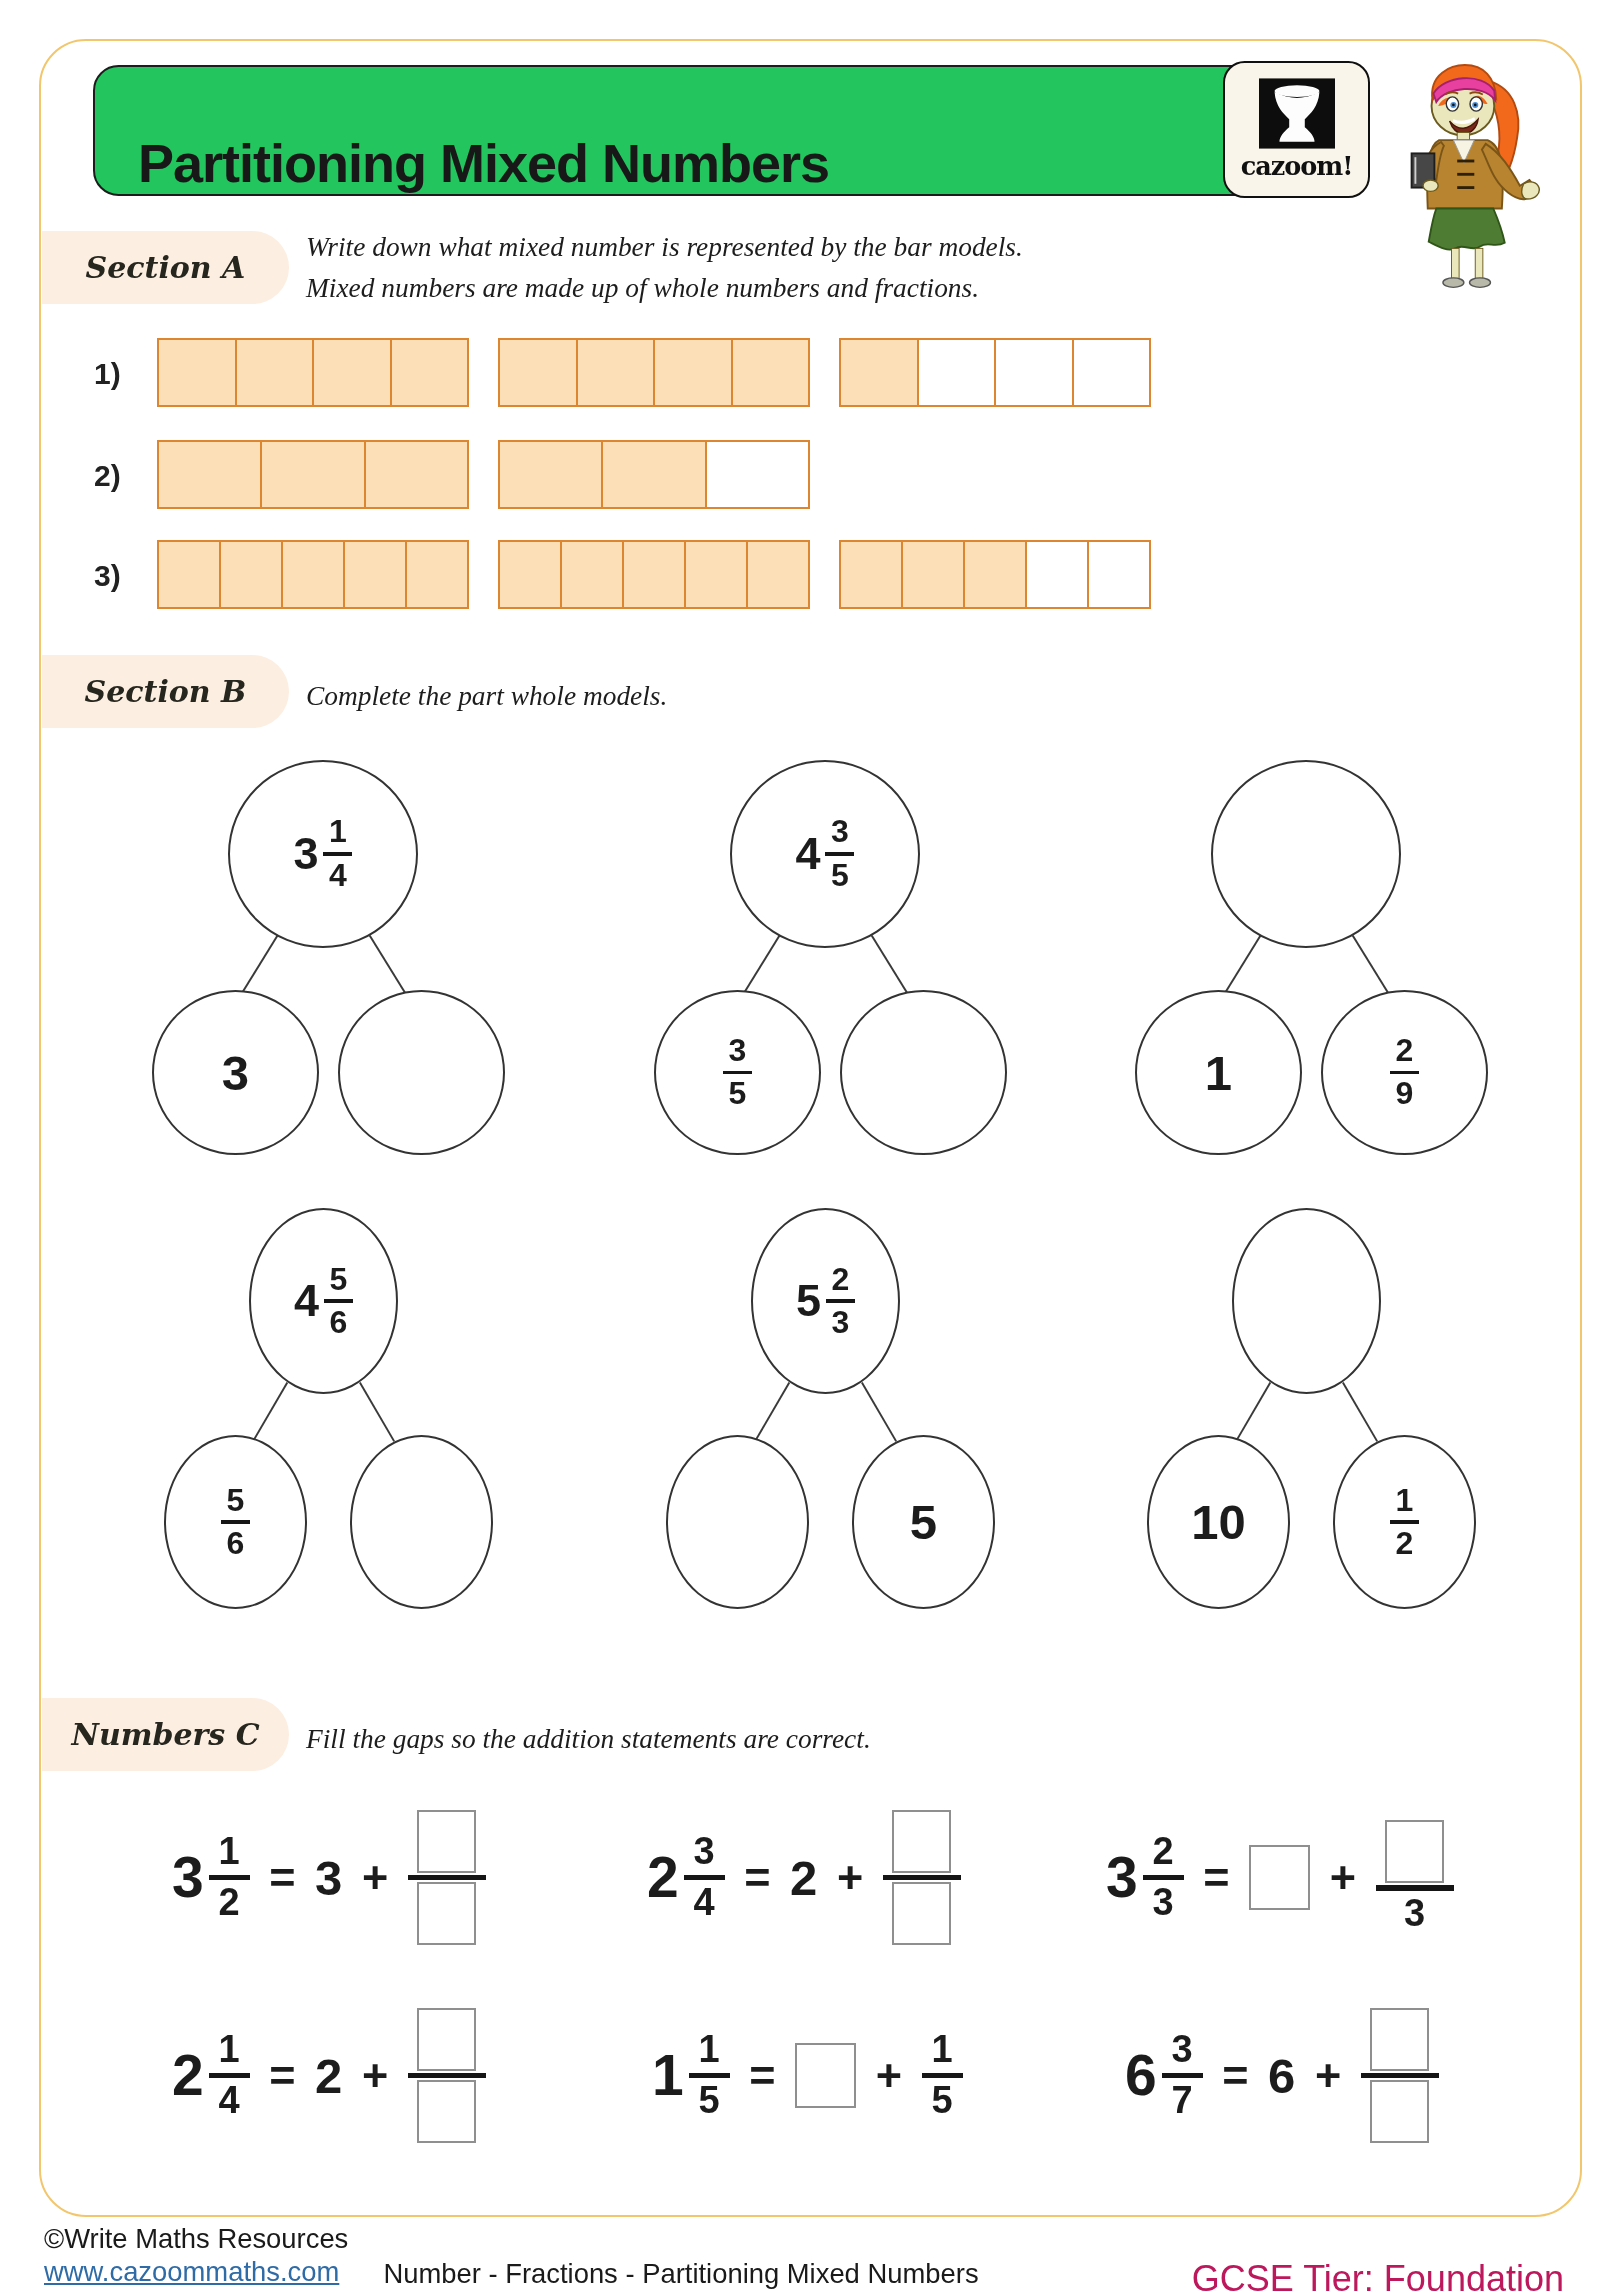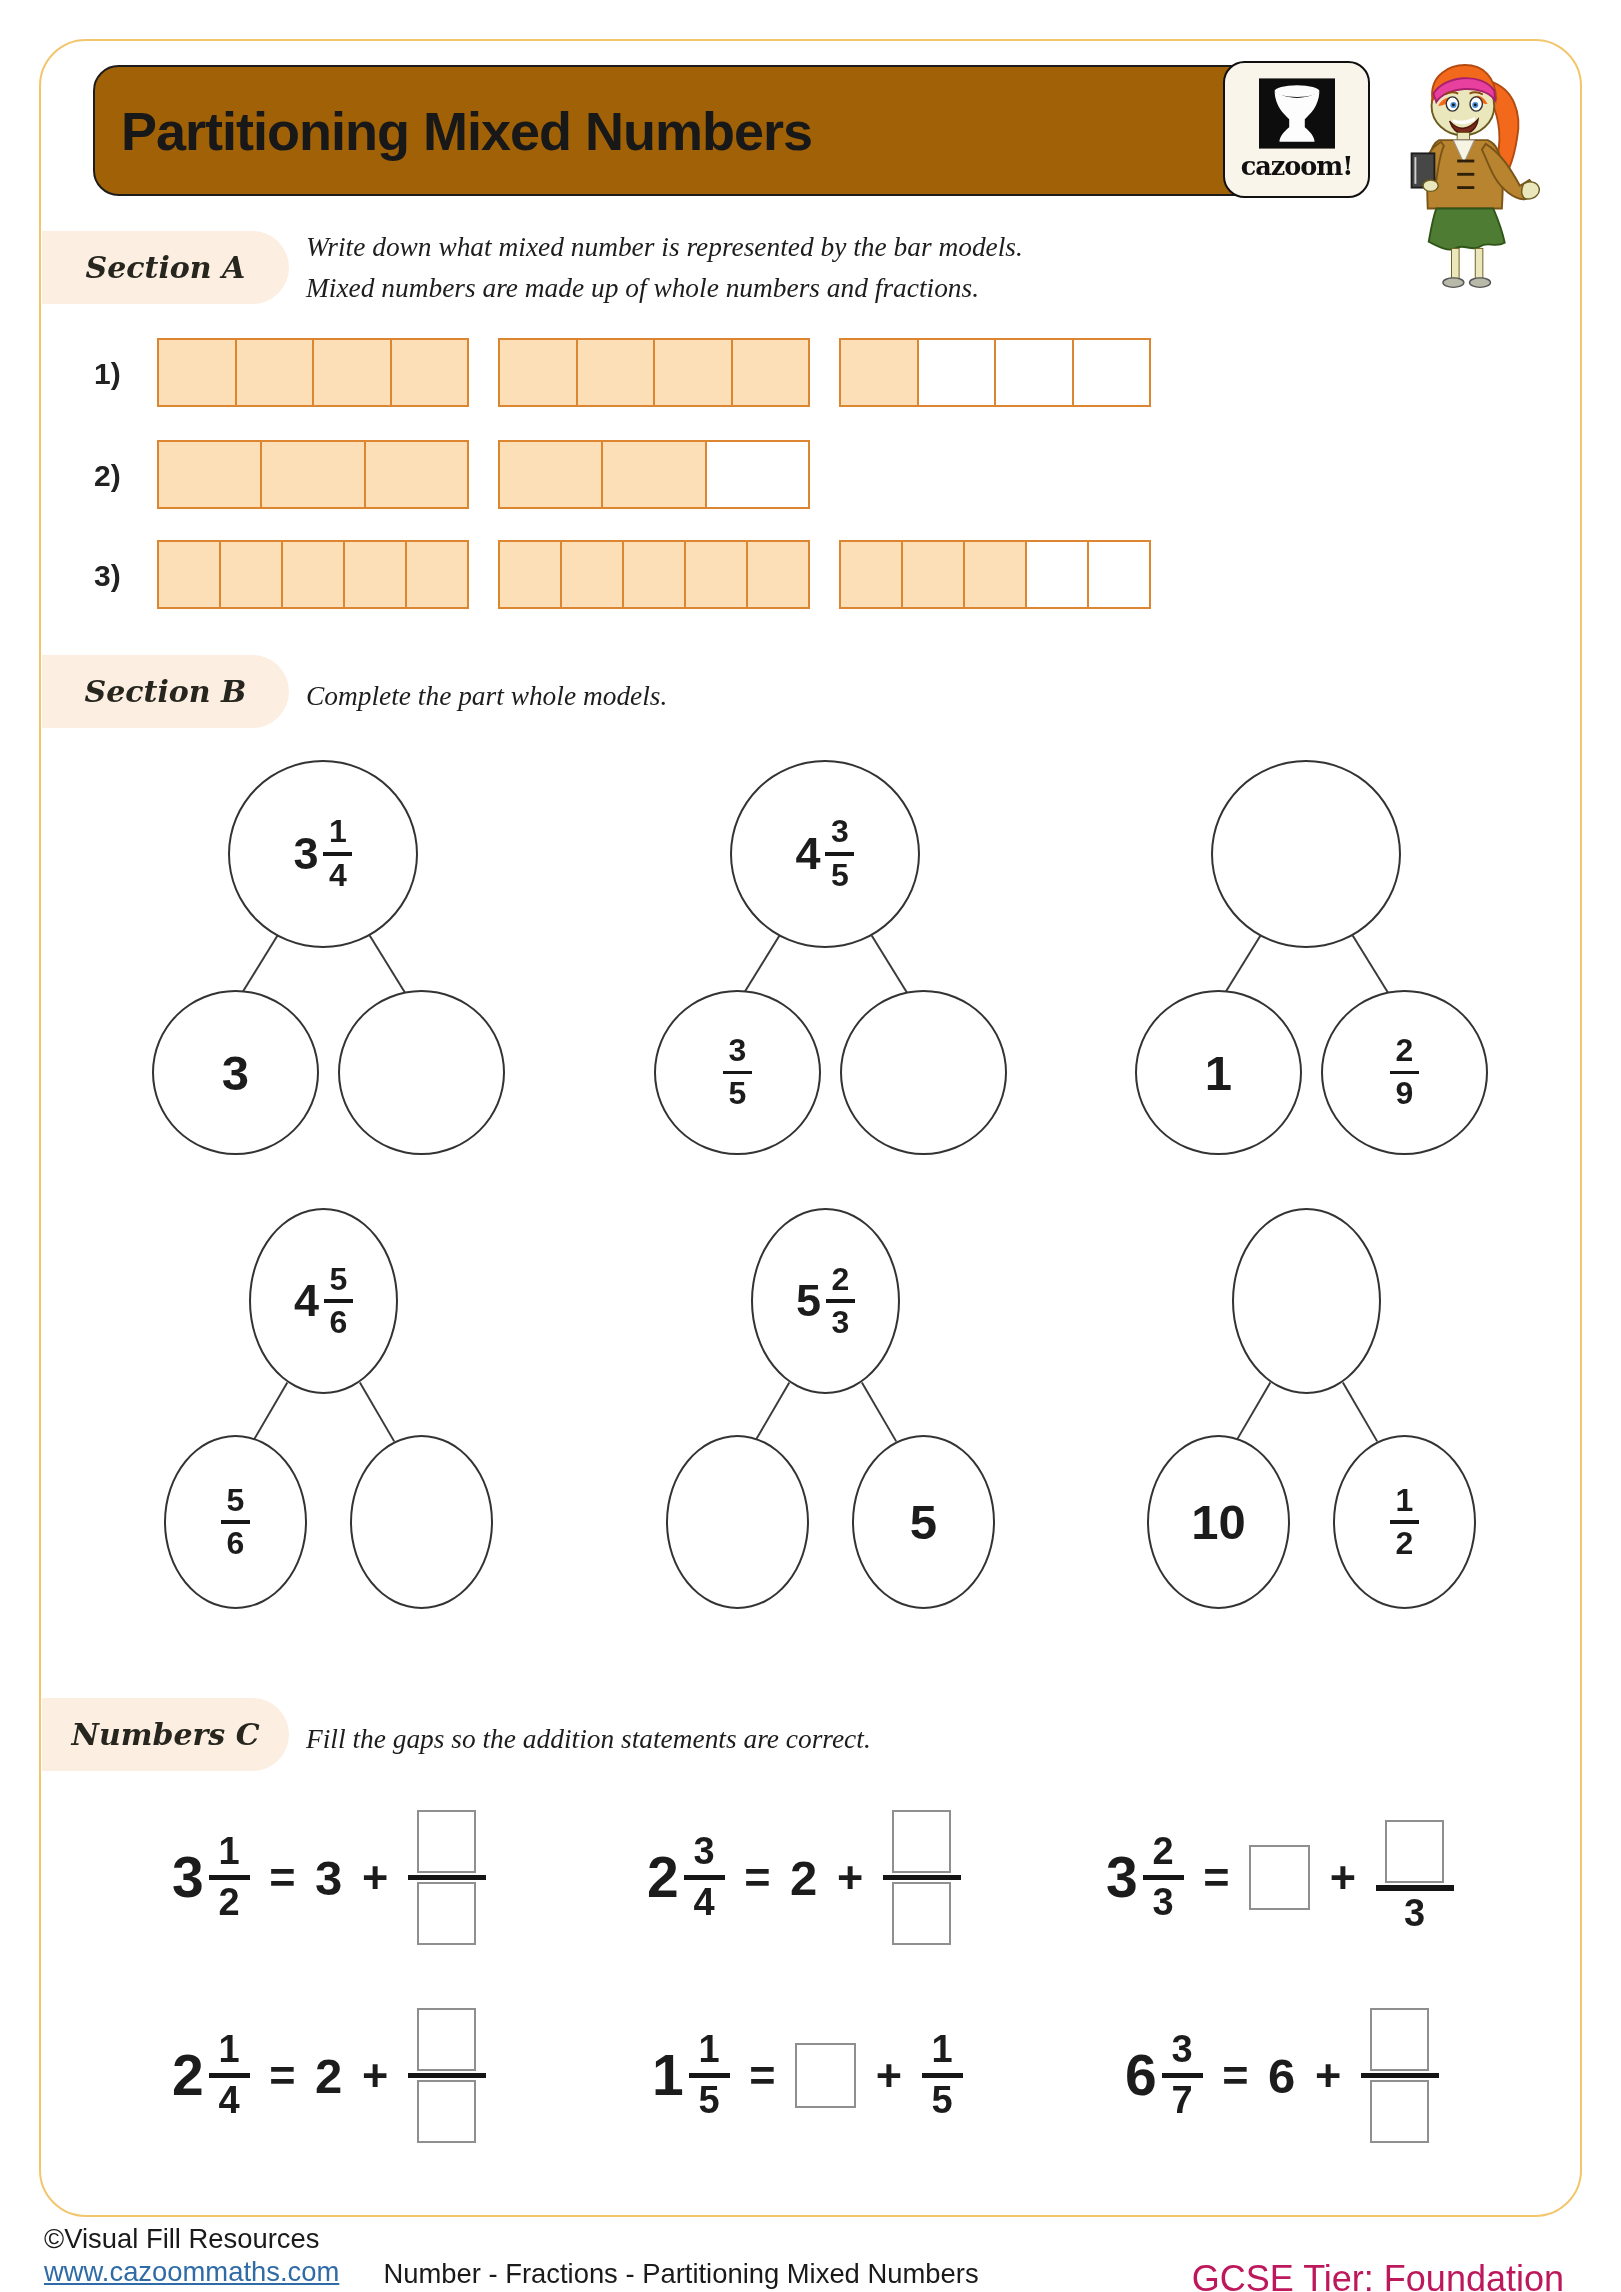--- a/index.html
+++ b/index.html
@@ -1,20 +1,20 @@
 <!DOCTYPE html>
 <html><head>
 <meta charset="utf-8">
 <style>
   *{margin:0;padding:0;box-sizing:border-box}
   html,body{width:1621px;height:2293px;background:#ffffff;font-family:"Liberation Sans",sans-serif;color:#1c1c1c;position:relative;overflow:hidden}
 
   .page-border{position:absolute;left:39px;top:39px;width:1543px;height:2178px;border:2.9px solid #f2c66d;border-radius:47px}
 
-  .title-box{position:absolute;left:93px;top:65px;width:1269px;height:131px;background:#a16207;border:2.9px solid #1c1c1c;border-radius:25.5px;display:flex;align-items:center;padding-left:26px}
+  .title-box{position:absolute;left:93px;top:65px;width:1269px;height:131px;background:#22c55e;border:2.9px solid #1c1c1c;border-radius:25.5px;display:flex;align-items:flex-end;padding-left:43px}
   .title{font-size:54px;font-weight:bold;letter-spacing:-1px;color:#181818}
 
   .logo-box{position:absolute;left:1223px;top:61px;width:147px;height:137px;background:#f9f5ea;border:2.9px solid #101010;border-radius:21.6px;display:flex;flex-direction:column;align-items:center;justify-content:center;gap:2.9px}
   .logo-text{font-family:"DejaVu Serif",serif;font-weight:bold;font-size:25.5px;color:#101010;letter-spacing:-1px}
 
   .girl{position:absolute;left:1394px;top:47px}
 
   .section-label{position:absolute;left:42px;width:247px;height:73px;background:#fceee0;border-radius:0 39px 39px 0;display:flex;align-items:center;justify-content:center;font-family:"DejaVu Serif",serif;font-style:italic;font-weight:bold;font-size:30px;color:#26261f}
   .instruction{position:absolute;font-family:"Liberation Serif",serif;font-style:italic;font-size:27.4px;color:#1d1d1d;line-height:41px}
 
@@ -411,17 +411,17 @@
     <span class="eq-op">=</span>
     <span class="val-int eq-int">6</span>
     <span class="eq-op">+</span>
     <span class="fracbox">
       <span class="fb-box"></span>
       <span class="fb-bar"></span>
       <span class="fb-box"></span>
     </span>
   </div>
 
-<div class="footer-copyright">©Visual Fill Resources</div>
+<div class="footer-copyright">©Write Maths Resources</div>
 <a class="footer-website" href="#">www.cazoommaths.com</a>
 <div class="footer-topic">Number - Fractions - Partitioning Mixed Numbers</div>
 <div class="footer-tier">GCSE Tier: Foundation</div>
 
 
 </body></html>

